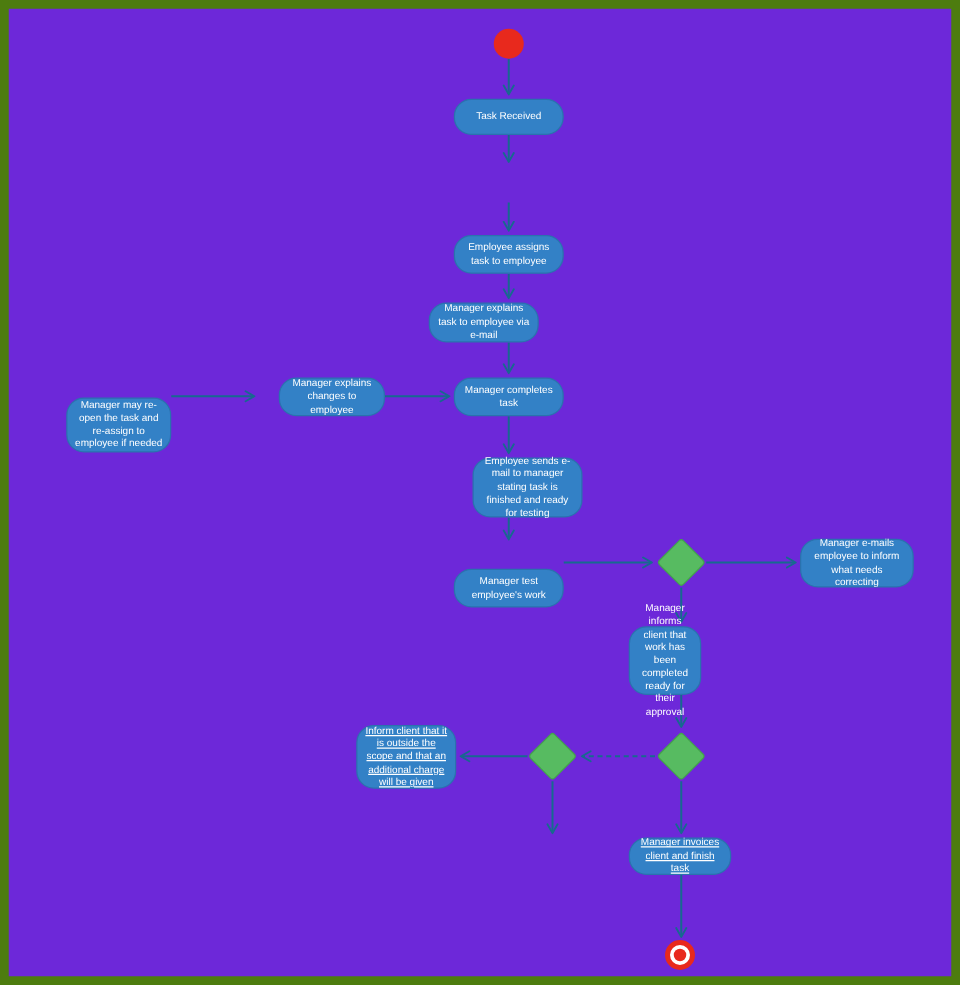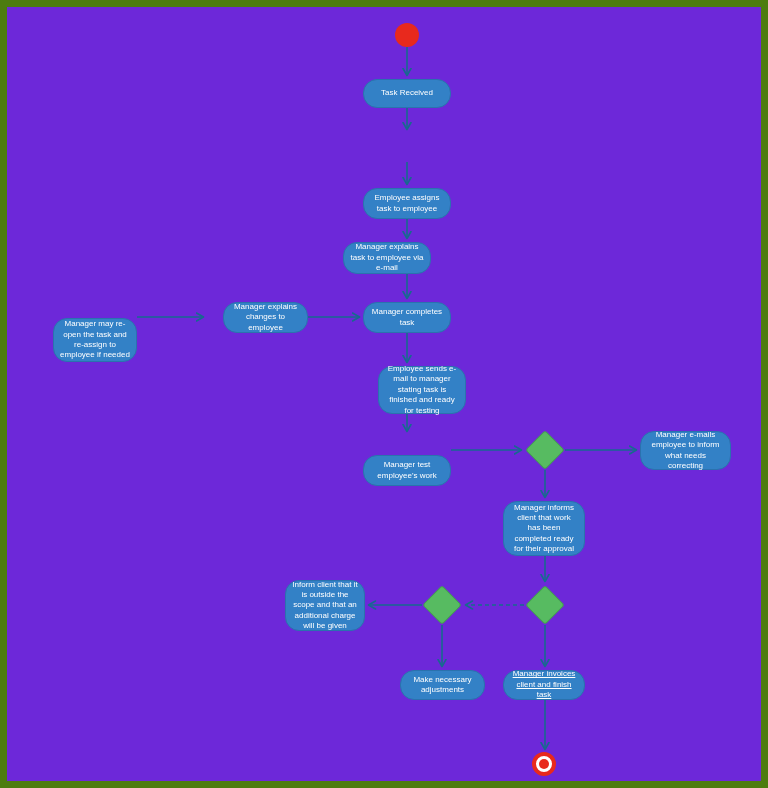--- a/index.html
+++ b/index.html
@@ -126,35 +126,32 @@
   <div class="node" style="left:356px;top:448px;width:88px;height:31px;">
     <span>Manager test employee's work</span>
   </div>
 
   <div class="decision" style="left:524px;top:429px;"></div>
 
   <div class="node" style="left:633px;top:424px;width:91px;height:39px;">
     <span>Manager e-mails employee to inform what needs correcting</span>
   </div>
 
-  <div class="node" style="left:496px;top:494px;width:82px;height:55px;">
+  <div class="node" style="left:496px;top:494px;width:58px;height:55px;">
     <span>Manager informs client that work has been completed ready for their approval</span>
   </div>
 
   <div class="decision" style="left:524px;top:584px;"></div>
 
   <div class="decision" style="left:421px;top:584px;"></div>
 
-  <div class="node" style="left:278px;top:573px;width:80px;height:51px;">
+  <div class="node" style="left:278px;top:573px;width:80px;height:51px;text-decoration:underline;">
     <span>Inform client that it is outside the scope and that an additional charge will be given</span>
   </div>
 
-  <div class="node" style="left:393px;top:663px;width:85px;height:30px;">
-    <span>Make necessary adjustments</span>
-  </div>
 
   <div class="node" style="left:496px;top:663px;width:82px;height:30px;text-decoration:underline;">
     <span>Manager invoices client and finish task</span>
   </div>
 
   <div class="end-node">
     <div class="dot"></div>
   </div>
 
   <div class="watermark"></div>

